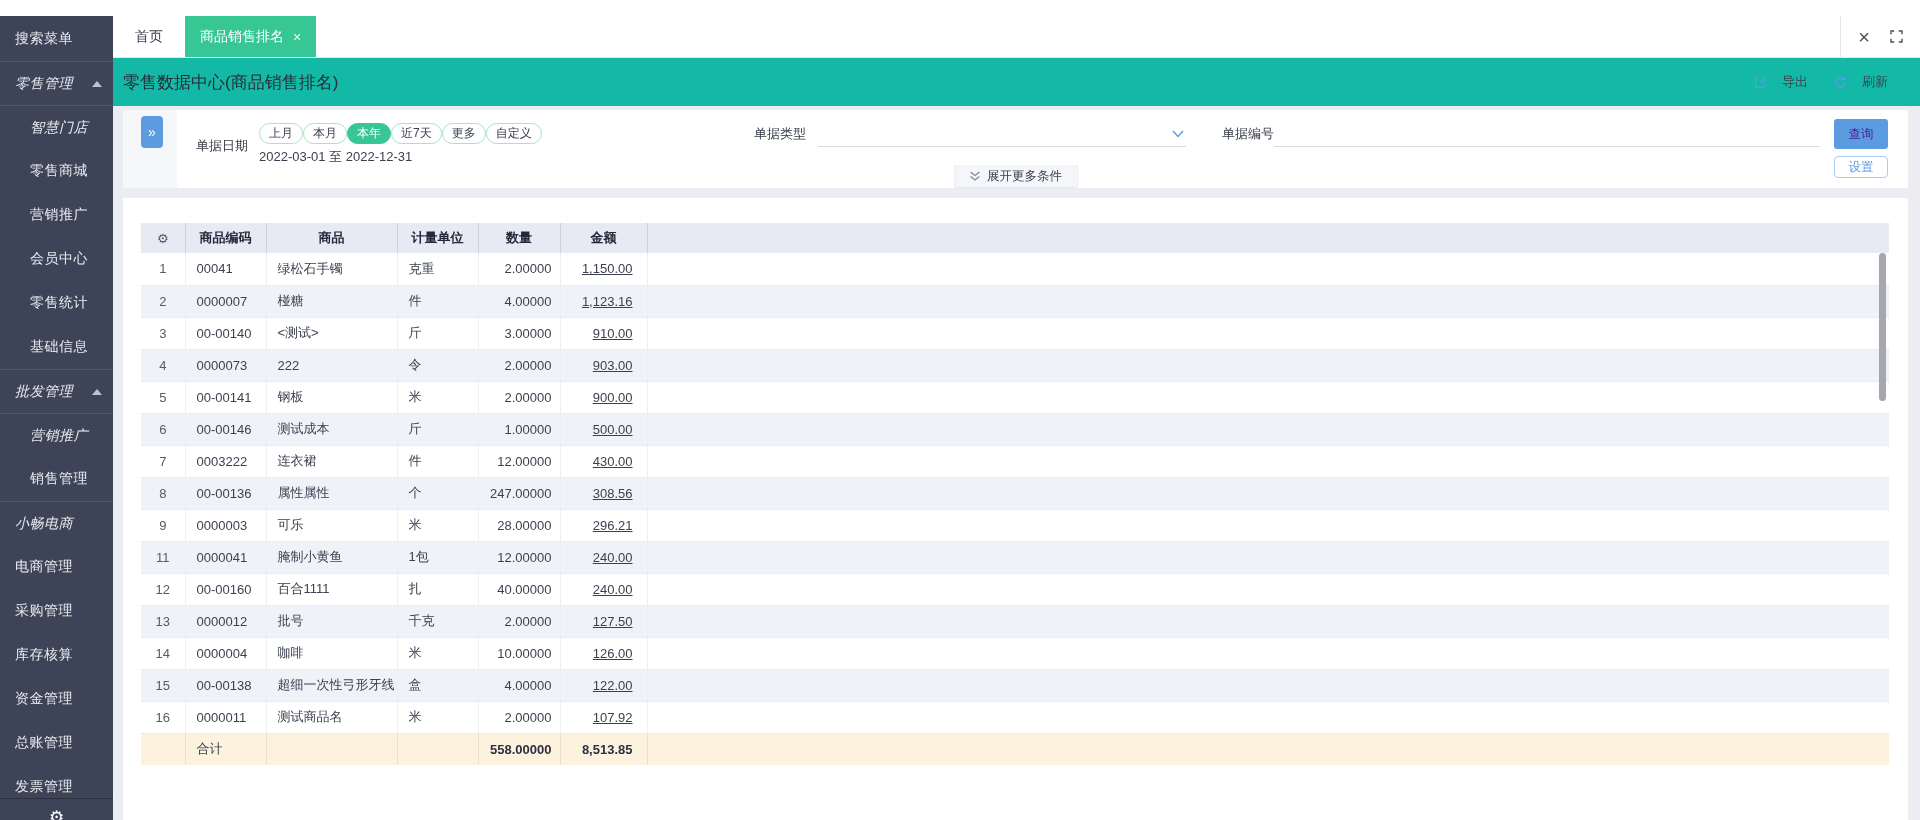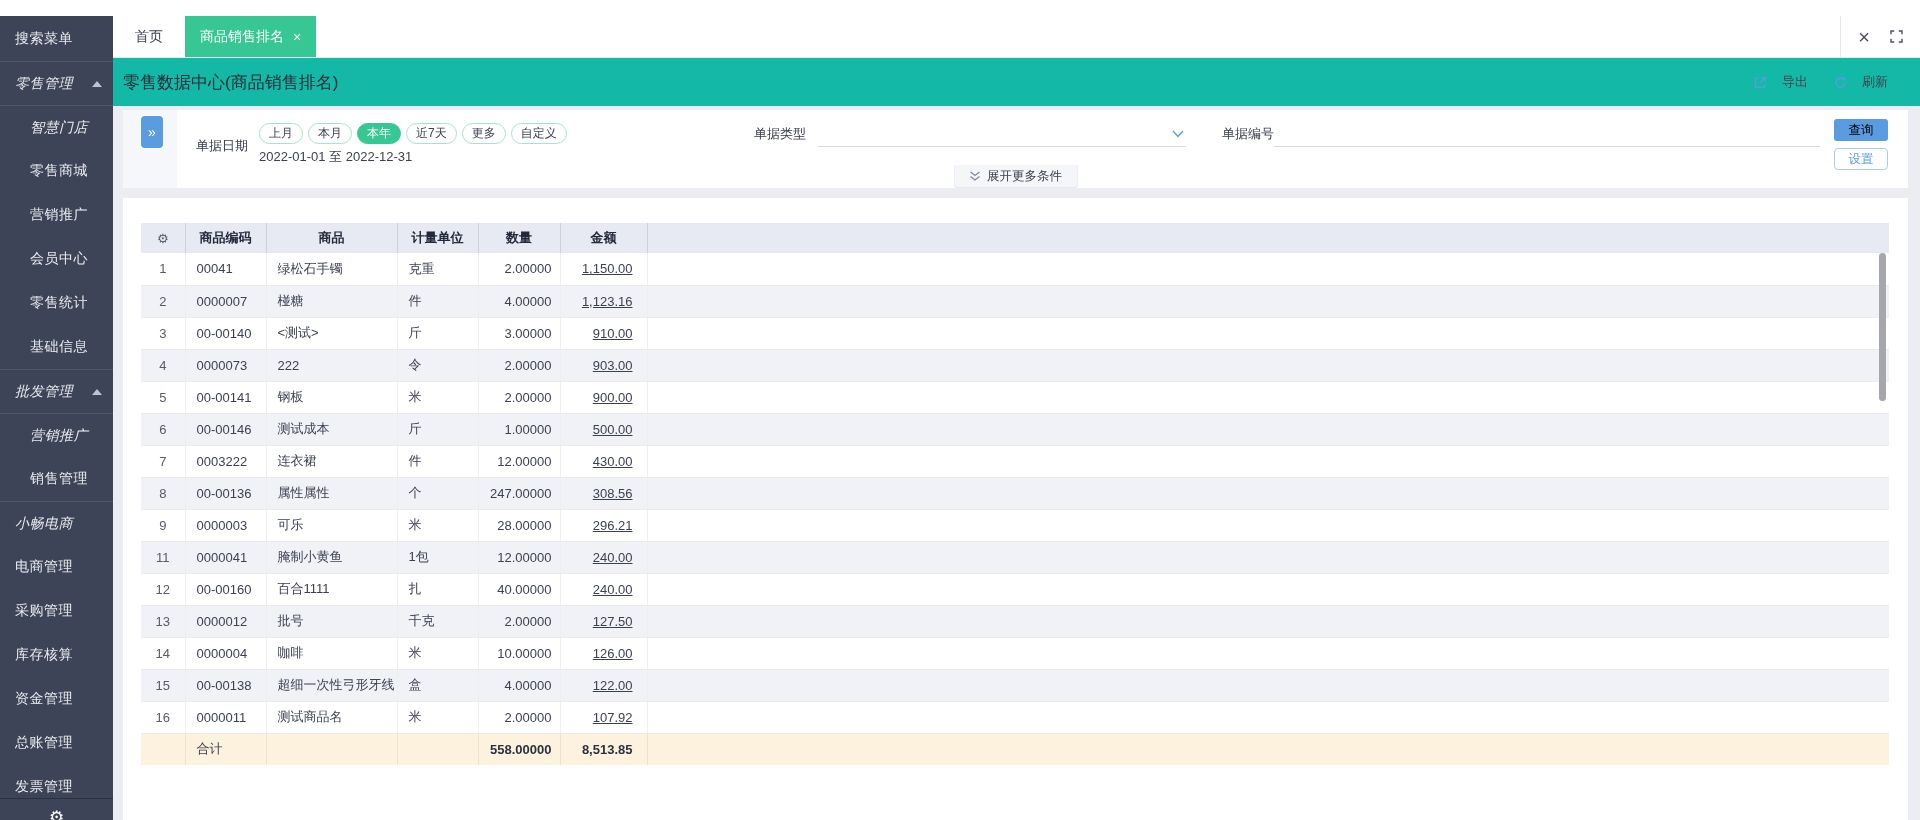--- a/index.html
+++ b/index.html
@@ -41,31 +41,31 @@
 
   .content{flex:1;padding:4px 12px 8px 10px;display:flex;flex-direction:column;min-height:0;}
 
   
   .filter-card{background:#fff;height:78px;position:relative;display:flex;flex-shrink:0;}
   .collapse-strip{width:54px;background:#f6f7fa;position:relative;flex-shrink:0;}
   .expand-btn{position:absolute;left:18px;top:6px;width:22px;height:32px;background:var(--blue);border:none;border-radius:4px;color:#fff;font-size:14px;cursor:pointer;padding:0;line-height:1;}
   .filter-fields{flex:1;position:relative;display:flex;align-items:flex-start;padding-top:13px;}
   .flabel{font-size:13px;color:#353a46;flex-shrink:0;padding-top:2px;}
   .field-date{display:flex;margin-left:19px;width:558px;gap:11px;align-items:center;}
-  .pills{display:flex;gap:5px;}
+  .pills{display:flex;}
   .pill{height:21px;line-height:19px;padding:0 9px;border:1px solid #a8e2cb;border-radius:11px;font-size:12px;color:#3c4150;background:#fff;cursor:pointer;white-space:nowrap;}
   .pill.active{background:var(--green);border-color:var(--green);color:#fff;}
   .date-range{margin-top:4px;font-size:13px;color:#3c4150;}
   .field-type{display:flex;gap:12px;width:432px;}
   .uselect{flex:1;border-bottom:1px solid #d8dade;height:24px;position:relative;cursor:pointer;}
   .uselect svg{position:absolute;right:2px;top:7px;}
   .field-number{display:flex;margin-left:36px;width:598px;}
   .uinput{flex:1;border-bottom:1px solid #d8dade;height:24px;background:transparent;border-top:none;border-left:none;border-right:none;outline:none;font-size:13px;color:#3c4150;}
   .filter-buttons{position:absolute;right:20px;top:9px;display:flex;flex-direction:column;gap:7px;}
-  .btn-primary{width:54px;height:22px;background:var(--blue);color:#000000;border:none;border-radius:3px;font-size:12.5px;cursor:pointer;}
+  .btn-primary{width:54px;height:30px;background:var(--blue);color:#4c1d95;border:none;border-radius:3px;font-size:12.5px;cursor:pointer;}
   .btn-ghost{width:54px;height:22px;background:#fff;color:var(--blue);border:1px solid #abccee;border-radius:4px;font-size:12.5px;cursor:pointer;}
   .expand-more{position:absolute;left:50%;bottom:0;transform:translateX(-50%);height:23px;display:flex;align-items:center;gap:7px;padding:0 15px;background:#f5f6f9;border:1px solid #e7e8ec;border-top:none;border-radius:0 0 4px 4px;font-size:12.5px;color:#3c4150;cursor:pointer;white-space:nowrap;}
 
   
   .table-card{background:#fff;margin-top:10px;flex:1;min-height:0;padding:25px 0 0 18px;position:relative;overflow:hidden;}
   table{border-collapse:collapse;table-layout:fixed;width:1748px;font-size:13px;}
   th{height:30px;background:#e7eaf3;font-weight:700;color:#23283a;text-align:center;border-right:1px solid #ccd1e0;}
   th.cf{border-right:none;}
   td{height:32px;border-bottom:1px solid #e9ebf0;border-right:1px solid #edeff4;color:#3c4150;}
   td.cf{border-right:none;}
@@ -198,21 +198,21 @@
             <span class="flabel">单据日期</span>
             <div>
               <div class="pills" id="date-pills">
                   <span class="pill">上月</span>
                   <span class="pill">本月</span>
                   <span class="pill active">本年</span>
                   <span class="pill">近7天</span>
                   <span class="pill">更多</span>
                   <span class="pill">自定义</span>
                 </div>
-              <div class="date-range">2022-01-01 至 2022-12-31</div>
+              <div class="date-range">2022-03-01 至 2022-12-31</div>
             </div>
           </div>
           <div class="field-type">
             <span class="flabel">单据类型</span>
             <div class="uselect">
               <svg width="12" height="8" viewBox="0 0 12 8" fill="none" stroke="#5b9ce0" stroke-width="1.4">
                 <polyline points="1,1 6,6.5 11,1"></polyline>
               </svg>
             </div>
           </div>

